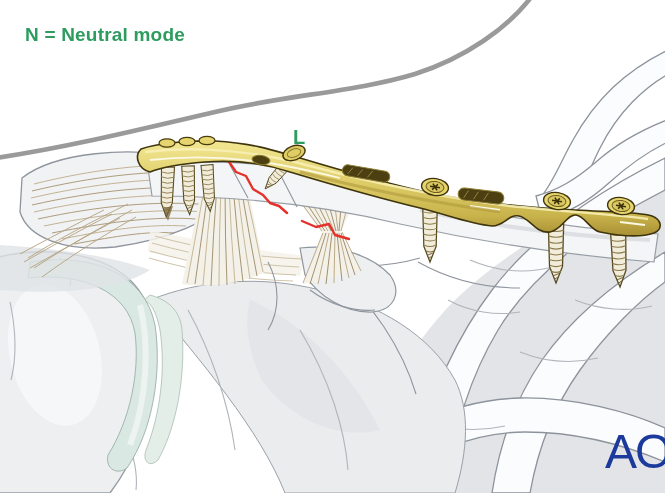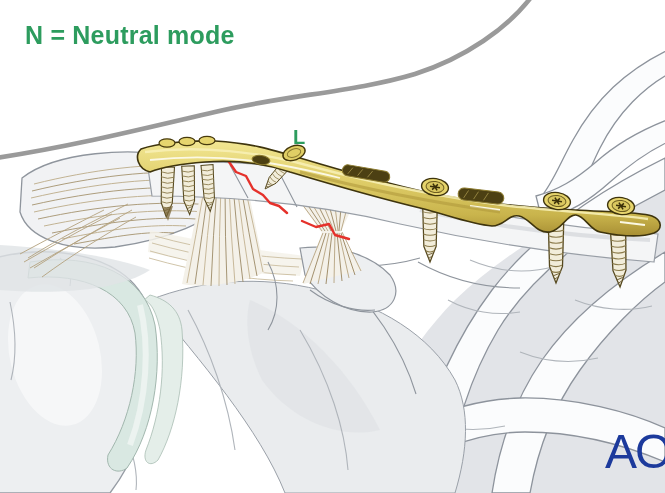--- a/index.html
+++ b/index.html
@@ -1,19 +1,19 @@
 <!DOCTYPE html>
 <html style="--c-green: #2d9c5e; --c-red: #e5312b; --c-plate_gold: #d9c75f; --c-logo_blue: #1c3a9c; --c-bone_gray: #eef0f2; --c-cartilage: #d9e8e2; --c-ligament_tan: #bcab88; --c-outline_gray: #9a9a9a;"><head>
 <meta charset="utf-8">
 <style>
   html,body{margin:0;padding:0;background:#fff;}
   #stage{position:relative;width:665px;height:493px;overflow:hidden;background:#fff;
          font-family:"Liberation Sans",sans-serif;}
   #stage svg{position:absolute;left:0;top:0;}
-  .legend{position:absolute;left:25px;top:22px;font-size:25px;font-weight:700;
+  .legend{position:absolute;left:25px;top:22px;font-size:19px;font-weight:700;
           line-height:26px;color:var(--c-green,#2d9c5e);letter-spacing:.2px;}
   .lag-label{position:absolute;left:293px;top:126px;font-size:20px;font-weight:700;
           color:var(--c-green,#2d9c5e);}
   .ao-logo{position:absolute;left:557px;top:424px;font-size:48px;font-weight:400;
           color:var(--c-logo_blue,#1c3a9c);letter-spacing:-2px;margin-left:48px;}
   .fracture{stroke:var(--c-red,#e5312b);stroke-width:2.4;fill:none;
             stroke-linecap:round;stroke-linejoin:round;}
   .fiber{fill:none;stroke-width:.9;}
   .detail{fill:none;stroke:#b0b5bb;stroke-width:1.1;}
   .edge{fill:none;stroke:#8f959d;stroke-width:1.1;}

